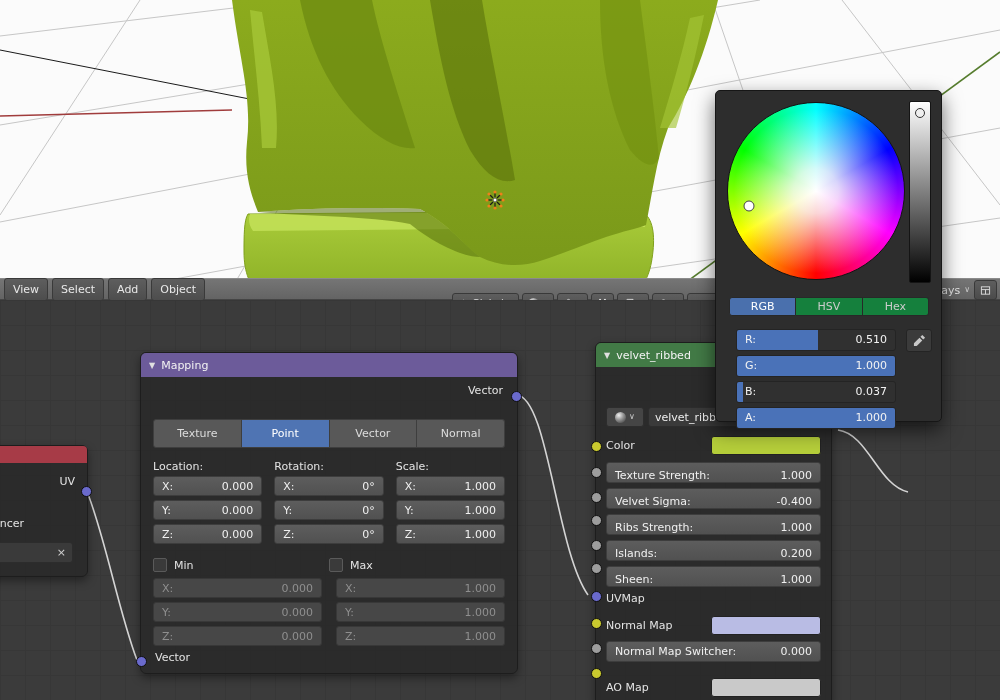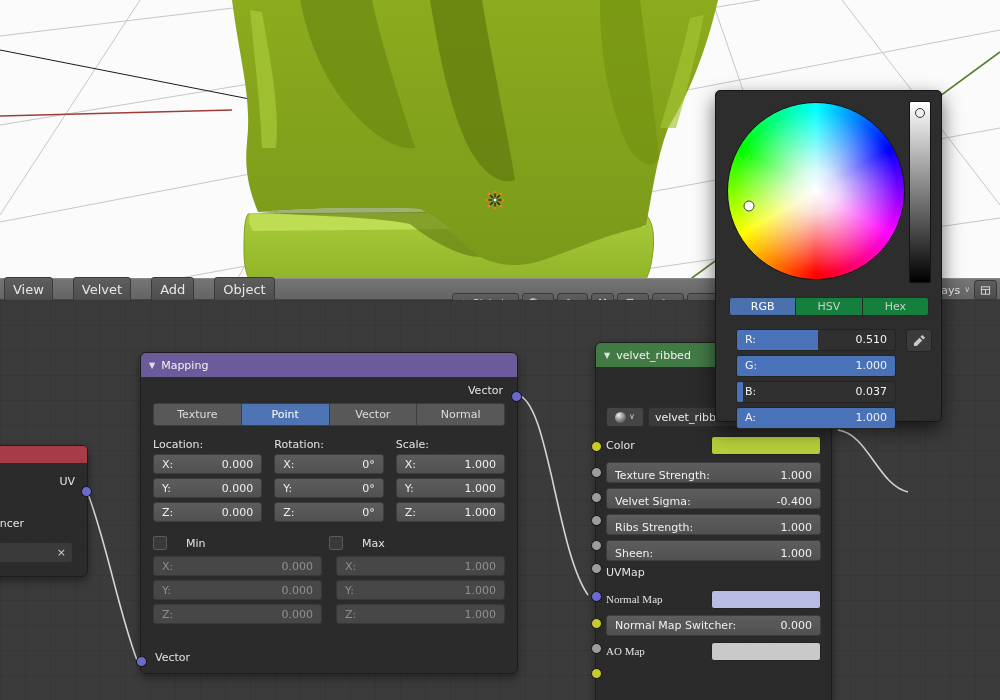--- a/index.html
+++ b/index.html
@@ -6,21 +6,21 @@
   #root{position:relative;width:1000px;height:700px;overflow:hidden;
         font-family:"DejaVu Sans",sans-serif;font-size:11px;color:#e6e6e6;background:#3b3b3b;}
 
   
   #viewport{position:absolute;left:0;top:0;width:1000px;height:300px;background:#fbfbfb;overflow:hidden;}
   #vp-svg{position:absolute;left:0;top:0;}
   #vp-header{position:absolute;left:0;top:278px;width:1000px;height:22px;box-sizing:border-box;
              background:linear-gradient(#757575,#646464);border-top:1px solid #8b8b8b;border-bottom:1px solid #454545;
              display:flex;align-items:center;padding:0 4px;z-index:5;}
   .vp-menu{background:linear-gradient(#5e5e5e,#4d4d4d);border:1px solid #3a3a3a;border-radius:3px;
-           padding:4px 8px;margin-right:20px;color:#e8e8e8;font-size:13px;}
+           padding:4px 8px;margin-right:4px;color:#e8e8e8;font-size:11px;}
   #vp-tools{position:absolute;left:452px;top:280px;display:flex;align-items:center;gap:3px;z-index:6;margin-top:13px;}
   .tool-btn{height:18px;display:flex;align-items:center;gap:3px;background:linear-gradient(#5e5e5e,#4b4b4b);
             border:1px solid #393939;border-radius:3px;padding:0 5px;color:#ddd;font-size:10px;}
   .chev{font-size:8px;color:#c9c9c9;line-height:1;}
   #vp-right{position:absolute;right:3px;top:280px;display:flex;align-items:center;gap:4px;z-index:6;color:#e4e4e4;}
   .mini-ic{display:inline-block;}
 
   
   #node-editor{position:absolute;left:0;top:300px;width:1000px;height:400px;background:#3b3b3b;
     background-image:linear-gradient(#373737 1px,transparent 1px),linear-gradient(90deg,#373737 1px,transparent 1px);
@@ -38,46 +38,46 @@
   .s-vector{background:#6a6acc;} .s-value{background:#9d9d9d;} .s-color{background:#c9c92e;}
 
   .nfield{height:18px;background:linear-gradient(#5d5d5d,#515151);border:1px solid #3d3d3d;border-radius:3px;
           display:flex;justify-content:space-between;align-items:center;padding:0 8px;color:#f0f0f0;}
   .nfield.dim{background:#474747;border-color:#383838;}
   .nfield.dim span{color:#8f8f8f;}
 
   
   #node-mapping{left:140px;top:52px;width:376px;height:320px;}
   .row-output{height:26px;display:flex;align-items:center;justify-content:flex-end;padding-right:14px;color:#e3e3e3;}
-  .mode-row{display:flex;margin:0 12px 0 12px;height:23px;}
+  .mode-row{display:flex;margin:16px 12px 0 12px;height:29px;}
   .mode-btn{flex:1;display:flex;align-items:center;justify-content:center;background:#585858;
             border:1px solid #3e3e3e;border-left:none;color:#ddd;}
   .mode-btn:first-child{border-left:1px solid #3e3e3e;border-radius:3px 0 0 3px;}
   .mode-btn:last-child{border-radius:0 3px 3px 0;}
   .mode-btn.active{background:#4f74b3;color:#fff;}
   .col-labels{display:flex;gap:12px;margin:12px 12px 3px 12px;color:#e3e3e3;}
   .col-labels span{flex:1;}
   .fields-grid{display:flex;gap:12px;margin:0 12px;}
   .fields-grid.two{gap:14px;margin-top:6px;}
   .fcol{flex:1;display:flex;flex-direction:column;gap:4px;}
   .mm-row{display:flex;margin:14px 12px 0 12px;align-items:center;}
-  .mm-half{flex:1;display:flex;align-items:center;color:#e3e3e3;gap:12px;}
+  .mm-half{flex:1;display:flex;align-items:center;color:#e3e3e3;}
   .checkbox{width:12px;height:12px;background:#3a3a3a;border:1px solid #5a5a5a;border-radius:2px;margin-right:7px;}
   .row-input{position:absolute;left:14px;top:298px;color:#e3e3e3;}
 
   
   #node-velvet{left:595px;top:42px;width:235px;height:358px;border-radius:6px 6px 0 0;}
   .mat-row{display:flex;gap:4px;margin:40px 10px 0 10px;height:20px;}
   .mat-icon-btn{width:36px;display:flex;align-items:center;justify-content:center;gap:3px;background:#454545;
                 border:1px solid #2d2d2d;border-radius:3px;}
   .sphere{width:11px;height:11px;border-radius:50%;background:radial-gradient(circle at 35% 30%,#f0f0f0,#909090 45%,#2f2f2f);}
   .mat-name{flex:1;background:#3a3a3a;border:1px solid #2d2d2d;border-radius:3px;display:flex;align-items:center;
             padding:0 6px;color:#eee;overflow:hidden;white-space:nowrap;}
   .prow{display:flex;justify-content:space-between;align-items:center;margin:9px 10px 0 10px;height:18px;color:#e3e3e3;}
-  .prow.nm{margin-top:8px;font-family:Liberation Serif, serif;} .prow.ao{margin-top:6px;font-family:Liberation Serif, serif;}
+  .prow.nm{margin-top:8px;} .prow.ao{margin-top:16px;}
   .swatch{width:108px;height:17px;border:1px solid #222;border-radius:3px;}
   .sw-color{background:#b5ce3a;} .sw-normal{background:#b9bce4;} .sw-ao{background:#c9c9c9;}
   #velvet-params{margin:8px 10px 0 10px;}
   #velvet-params .nfield{margin-bottom:5px;height:19px;align-items:flex-end;}
   .uvrow{margin:0 10px 0 10px;height:16px;color:#e3e3e3;}
   .switchrow{margin:7px 10px 0 10px;}
   .switchrow .nfield{height:19px;}
 
   
   #node-left{left:-14px;top:145px;width:100px;height:130px;}
@@ -179,21 +179,21 @@
             <circle cx="-6" cy="6" r="1.6"></circle>
           <circle cx="-8" cy="0" r="1.6"></circle>
             <circle cx="-6" cy="-6" r="1.6"></circle>
         </g>
         <circle cx="0" cy="0" r="2" fill="#fff" stroke="#333" stroke-width="0.8"></circle>
       </g>
     </svg>
 
     <div id="vp-header">
       <span class="vp-menu">View</span>
-      <span class="vp-menu">Velvet</span>
+      <span class="vp-menu">Select</span>
       <span class="vp-menu">Add</span>
       <span class="vp-menu">Object</span>
     </div>
     <div id="vp-tools">
       <div class="tool-btn">
         <svg class="mini-ic" width="11" height="11" viewBox="0 0 12 12">
           <path d="M6,2 V10 M2,10 L6,7 L10,10" stroke="#ddd" stroke-width="1.2" fill="none"></path>
           </svg>
         <span>Global</span>
         <span class="chev">∨</span>
@@ -405,20 +405,24 @@
             <span class="k">Texture Strength:</span>
             <span class="v">1.000</span>
           </div>
         <div class="nfield">
             <span class="k">Velvet Sigma:</span>
             <span class="v">-0.400</span>
           </div>
         <div class="nfield">
             <span class="k">Ribs Strength:</span>
             <span class="v">1.000</span>
+          </div>
+        <div class="nfield">
+            <span class="k">Islands:</span>
+            <span class="v">0.200</span>
           </div>
         <div class="nfield">
             <span class="k">Sheen:</span>
             <span class="v">1.000</span>
           </div>
       </div>
       <div class="uvrow"><span>UVMap</span></div>
       <div class="prow nm">
         <span>Normal Map</span>
         <span class="swatch sw-normal"></span>

